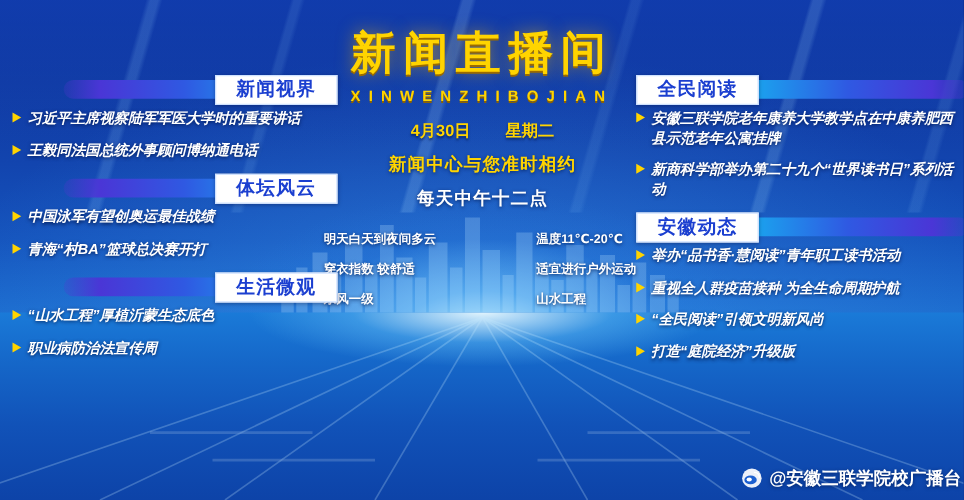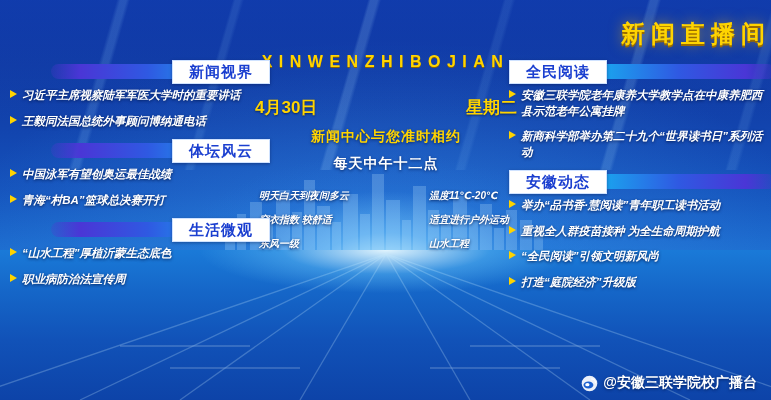--- a/index.html
+++ b/index.html
@@ -40,40 +40,39 @@
   .logo{position:absolute;left:14px;top:12px;display:flex;align-items:center;gap:6px;}
   .logo-mark{width:56px;height:32px;}
   .logo-text{line-height:1.05;}
   .logo-cn{font-size:12px;font-weight:bold;color:#ffffff;letter-spacing:.5px;
     text-shadow:0 0 4px rgba(140,200,255,.9);}
   .logo-en{font-size:6px;font-weight:bold;color:#bfe4ff;letter-spacing:.4px;margin-top:1px;}
 
   
   .headline{position:absolute;left:0;top:18px;width:771px;text-align:center;}
   .headline .cn{
-    font-size:24px;font-weight:bold;color:#ffd400;letter-spacing:6px;
+    font-size:36px;font-weight:bold;color:#ffd400;letter-spacing:6px;
     text-shadow:0 2px 0 #9a6b00, 0 0 14px rgba(255,190,0,.55);
-    text-align:right;
   }
   .headline .en{
-    font-size:16px;font-weight:bold;color:#ffd400;letter-spacing:6.5px;margin-top:3px;
+    font-size:12px;font-weight:bold;color:#ffd400;letter-spacing:6.5px;margin-top:3px;
     text-shadow:0 1px 0 #8d6300;
     text-align:center;
   }
 
   
   .center{position:absolute;left:255px;top:96px;width:262px;text-align:center;}
-  .row-date{display:flex;justify-content:space-between;gap:28px;font-size:17px;font-weight:bold;color:#ffd400;
+  .row-date{display:flex;justify-content:center;gap:28px;font-size:13px;font-weight:bold;color:#ffd400;
     text-shadow:0 1px 2px rgba(0,20,70,.7);}
   .c-line{margin-top:9px;font-size:14px;font-weight:bold;color:#ffffff;letter-spacing:1px;
     text-shadow:0 1px 3px rgba(0,25,80,.8);}
   .c-line.yellow{color:#ffd400;}
   .weather{margin-top:16px;display:grid;grid-template-columns:1fr 1fr;gap:10px 6px;
     font-size:10px;color:#ffffff;font-weight:bold;text-shadow:0 1px 3px rgba(0,25,80,.9);}
-  .weather div{white-space:nowrap;font-style:italic;}
+  .weather div{white-space:nowrap;}
   .weather .left{text-align:left;padding-left:4px;}
   .weather .right{text-align:left;padding-left:40px;}
 
   
   .col{position:absolute;top:60px;width:280px;}
   .col.left{left:-4px;}
   .col.right{left:495px;}
 
   .sec{position:relative;margin-bottom:6px;}
   .barwrap{position:relative;height:22px;}
@@ -101,21 +100,21 @@
     text-shadow:0 1px 3px rgba(0,20,70,.85);
     margin:0 0 10px 0;
   }
   .left .item{padding-left:14px;}
   .right .item{padding-left:14px;padding-right:2px;}
   .tri{flex:0 0 auto;margin-top:2px;width:0;height:0;
     border-top:4.5px solid transparent;border-bottom:4.5px solid transparent;border-left:7px solid #ffd400;}
   .item .txt{flex:1 1 auto;font-style:italic;}
 
   
-  .watermark{position:absolute;right:14px;bottom:8px;display:flex;align-items:center;gap:5px;}
+  .watermark{position:absolute;right:2px;bottom:8px;display:flex;gap:5px;}
   .wb{width:17px;height:17px;}
   .wm-text{font-size:14px;font-weight:bold;color:#ffffff;text-shadow:0 1px 3px rgba(0,25,80,.8);}
 </style>
 </head>
 <body>
 
 <div class="stage">
 
   <div class="topglow"></div>
   <div class="diag"></div>

